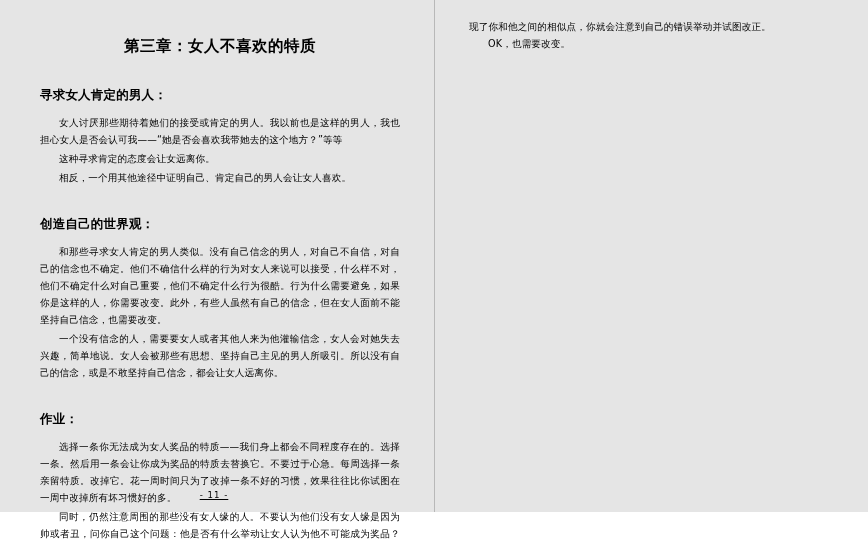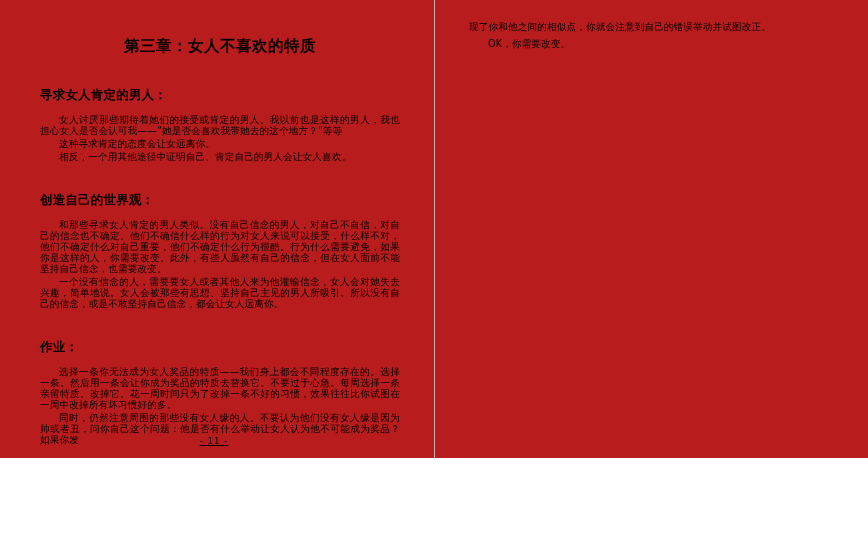--- a/index.html
+++ b/index.html
@@ -17,22 +17,22 @@
   .spread {
     display: flex;
     width: 868px;
     height: 544px;
     box-sizing: border-box;
     position: relative;
   }
   .page {
     position: relative;
     box-sizing: border-box;
-    height: 458px;
-    background: #b91c1c;
+    height: 512px;
+    background: #e5e5e5;
   }
   .page-left {
     width: 434px;
     padding: 18px 34px 0 40px;
   }
   .page-right {
     width: 434px;
     padding: 18px 40px 0 34px;
     border-left: 1px solid #b8b8b8;
   }
@@ -45,21 +45,21 @@
     font-family: Liberation Serif, serif;
   }
   .section-head {
     font-size: 12.5px;
     font-weight: bold;
     margin: 30px 0 10px 0;
     letter-spacing: 0.2px;
   }
   .para {
     font-size: 9.6px;
-    line-height: 11px;
+    line-height: 17px;
     text-align: justify;
     margin: 0 0 2px 0;
     letter-spacing: 0.15px;
   }
   .para.indent {
     text-indent: 19px;
   }
   .block {
     margin-bottom: 9px;
   }
@@ -109,17 +109,17 @@
       <div class="section-head">作业：</div>
       <p class="para indent">选择一条你无法成为女人奖品的特质——我们身上都会不同程度存在的。选择一条。然后用一条会让你成为奖品的特质去替换它。不要过于心急。每周选择一条亲留特质。改掉它。花一周时间只为了改掉一条不好的习惯，效果往往比你试图在一周中改掉所有坏习惯好的多。</p>
       <p class="para indent">同时，仍然注意周围的那些没有女人缘的人。不要认为他们没有女人缘是因为帅或者丑，问你自己这个问题：他是否有什么举动让女人认为他不可能成为奖品？如果你发</p>
     </div>
 
     <div class="folio">- 11 -</div>
   </div>
 
   <div class="page page-right">
     <p class="top-para-right">现了你和他之间的相似点，你就会注意到自己的错误举动并试图改正。</p>
-    <p class="top-para-right" style="text-indent:19px;">OK，你需要改变。</p>
+    <p class="top-para-right" style="text-indent:19px;">OK，也需要改变。</p>
 
   </div>
 
 </div>
 
 </body></html>

